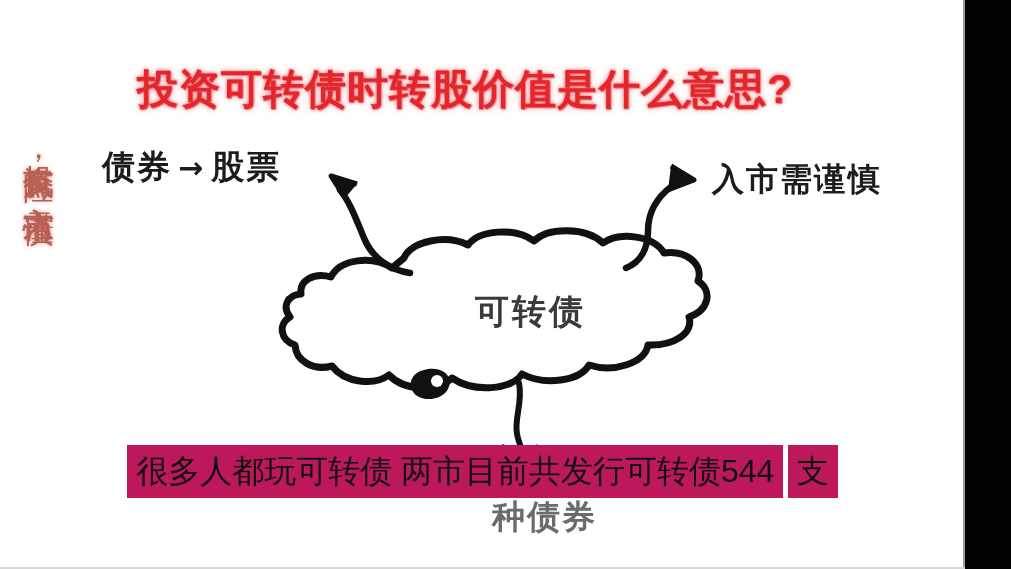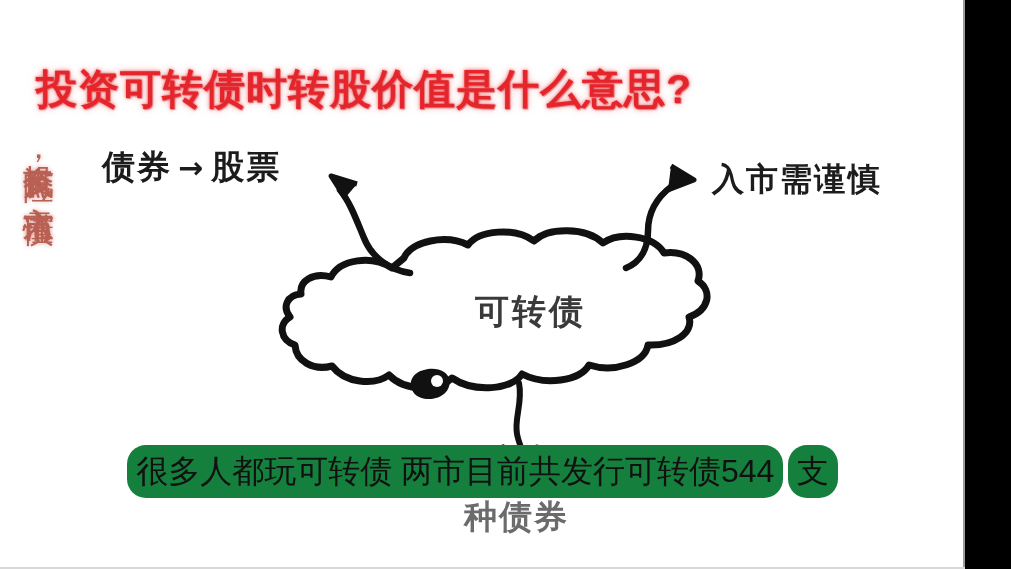--- a/index.html
+++ b/index.html
@@ -43,31 +43,30 @@
     height: 2px;
     background: #d8d8d8;
   }
 
   
   .title {
     position: absolute;
     left: 0;
     top: 62px;
     width: 930px;
-    text-align: left;
+    text-align: center;
     font-size: 41px;
     font-weight: bold;
     letter-spacing: 1px;
     color: #e5252c;
     text-shadow:
        0 0 3px rgba(232,60,66,0.85),
        0 0 7px rgba(240,110,112,0.55),
        1px 1px 0 rgba(170,20,25,0.35);
     white-space: nowrap;
-    padding-left: 36px;
   }
 
   
   .vertical-slogan {
     position: absolute;
     left: 12px;
     top: 140px;
     width: 42px;
     font-size: 31px;
     line-height: 1.04;
@@ -116,46 +115,46 @@
   .label-cloud-core {
     left: 430px;
     top: 289px;
     font-size: 34px;
     letter-spacing: 3px;
     color: #3a3a3a;
     font-weight: 600;
     margin-left: 45px;
   }
   .label-bond-kind {
-    left: 464px;
+    left: 492px;
     top: 495px;
     font-size: 33px;
     letter-spacing: 2px;
     font-weight: 600;
     color: #6b6b6b;
     filter: blur(0.4px);
   }
 
   
   .caption-wrap {
     position: absolute;
     left: 0;
     top: 444px;
     width: 965px;
     text-align: center;
     line-height: 0;
   }
   .caption-line {
     display: inline-block;
-    background: #15803d;
+    background: #be185d;
     color: #111111;
     font-size: 32px;
     line-height: 53px;
     padding: 0 9px;
-    border-radius: 19px;
+    border-radius: 0;
     letter-spacing: 0px;
     font-weight: 500;
     white-space: nowrap;
   }
   .caption-line-2 {
     margin-top: 1px;
   }
 </style>
 </head>
 <body>

